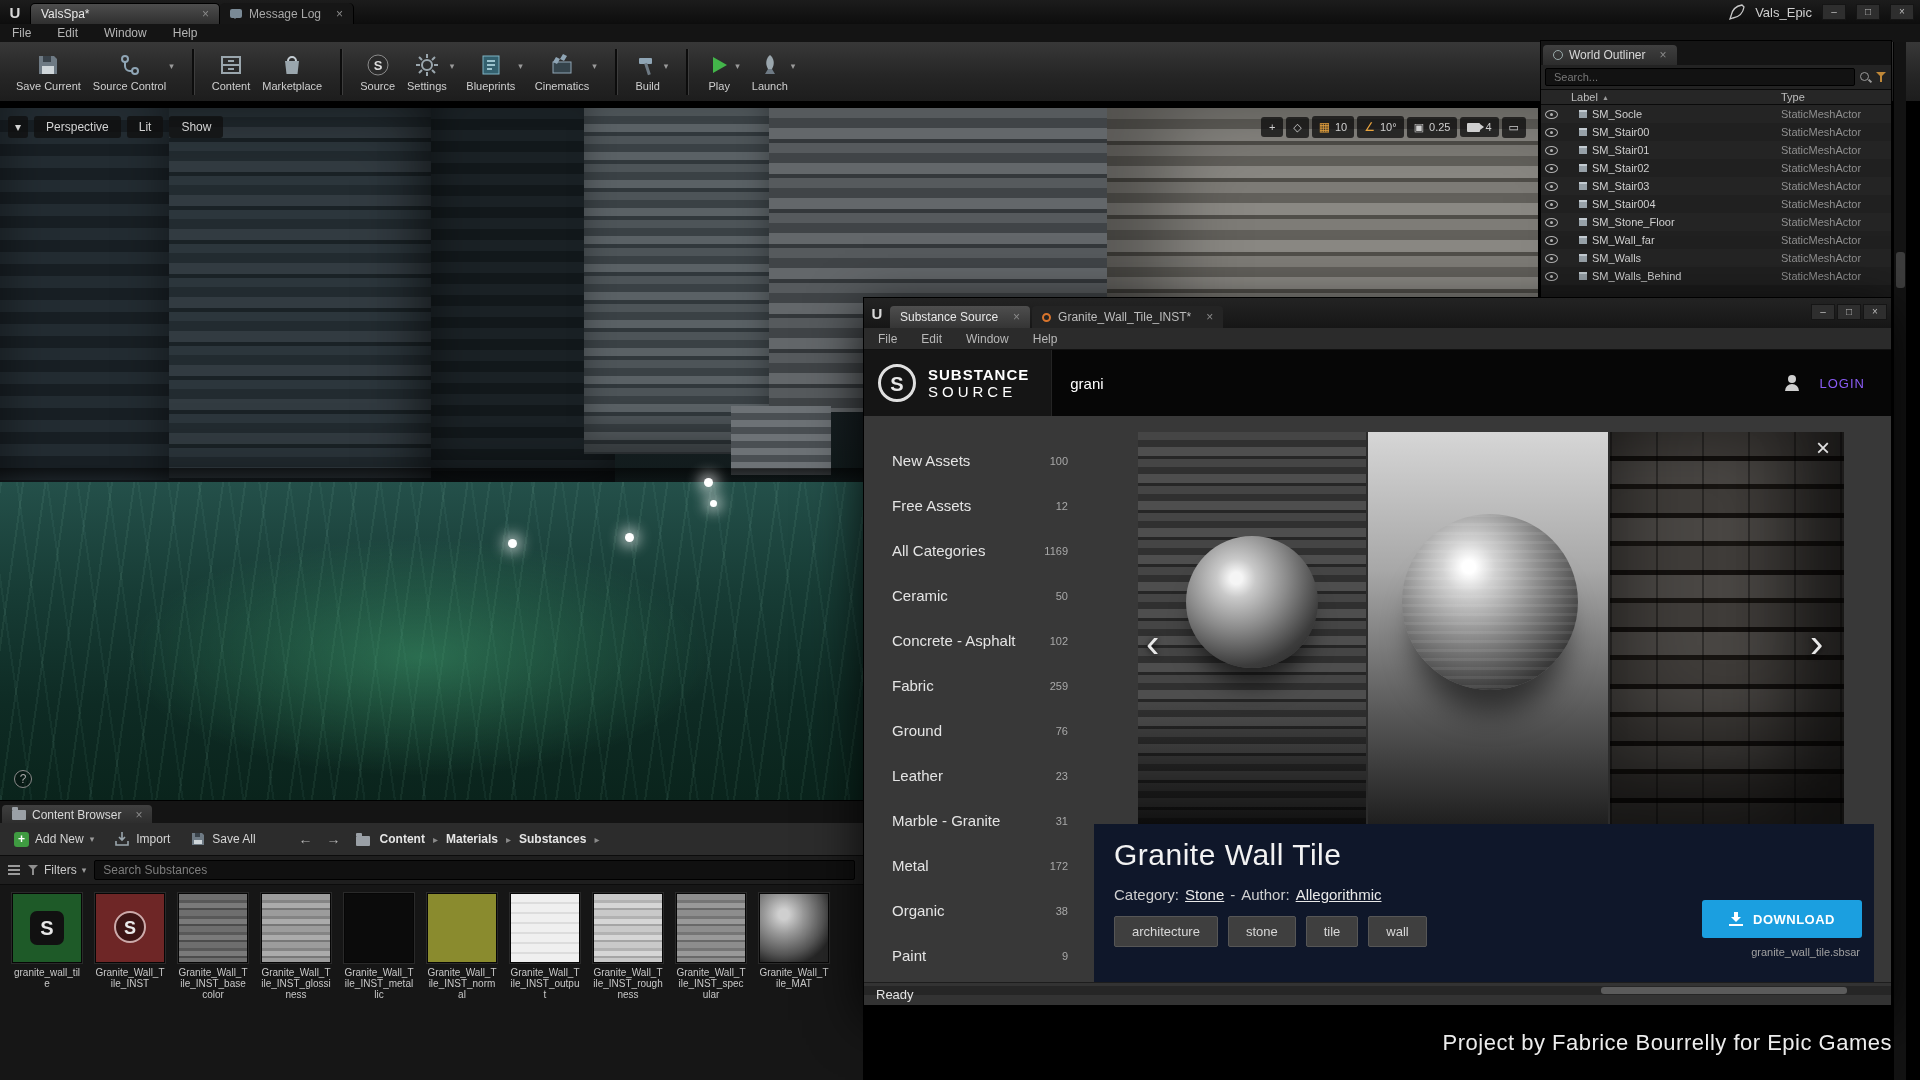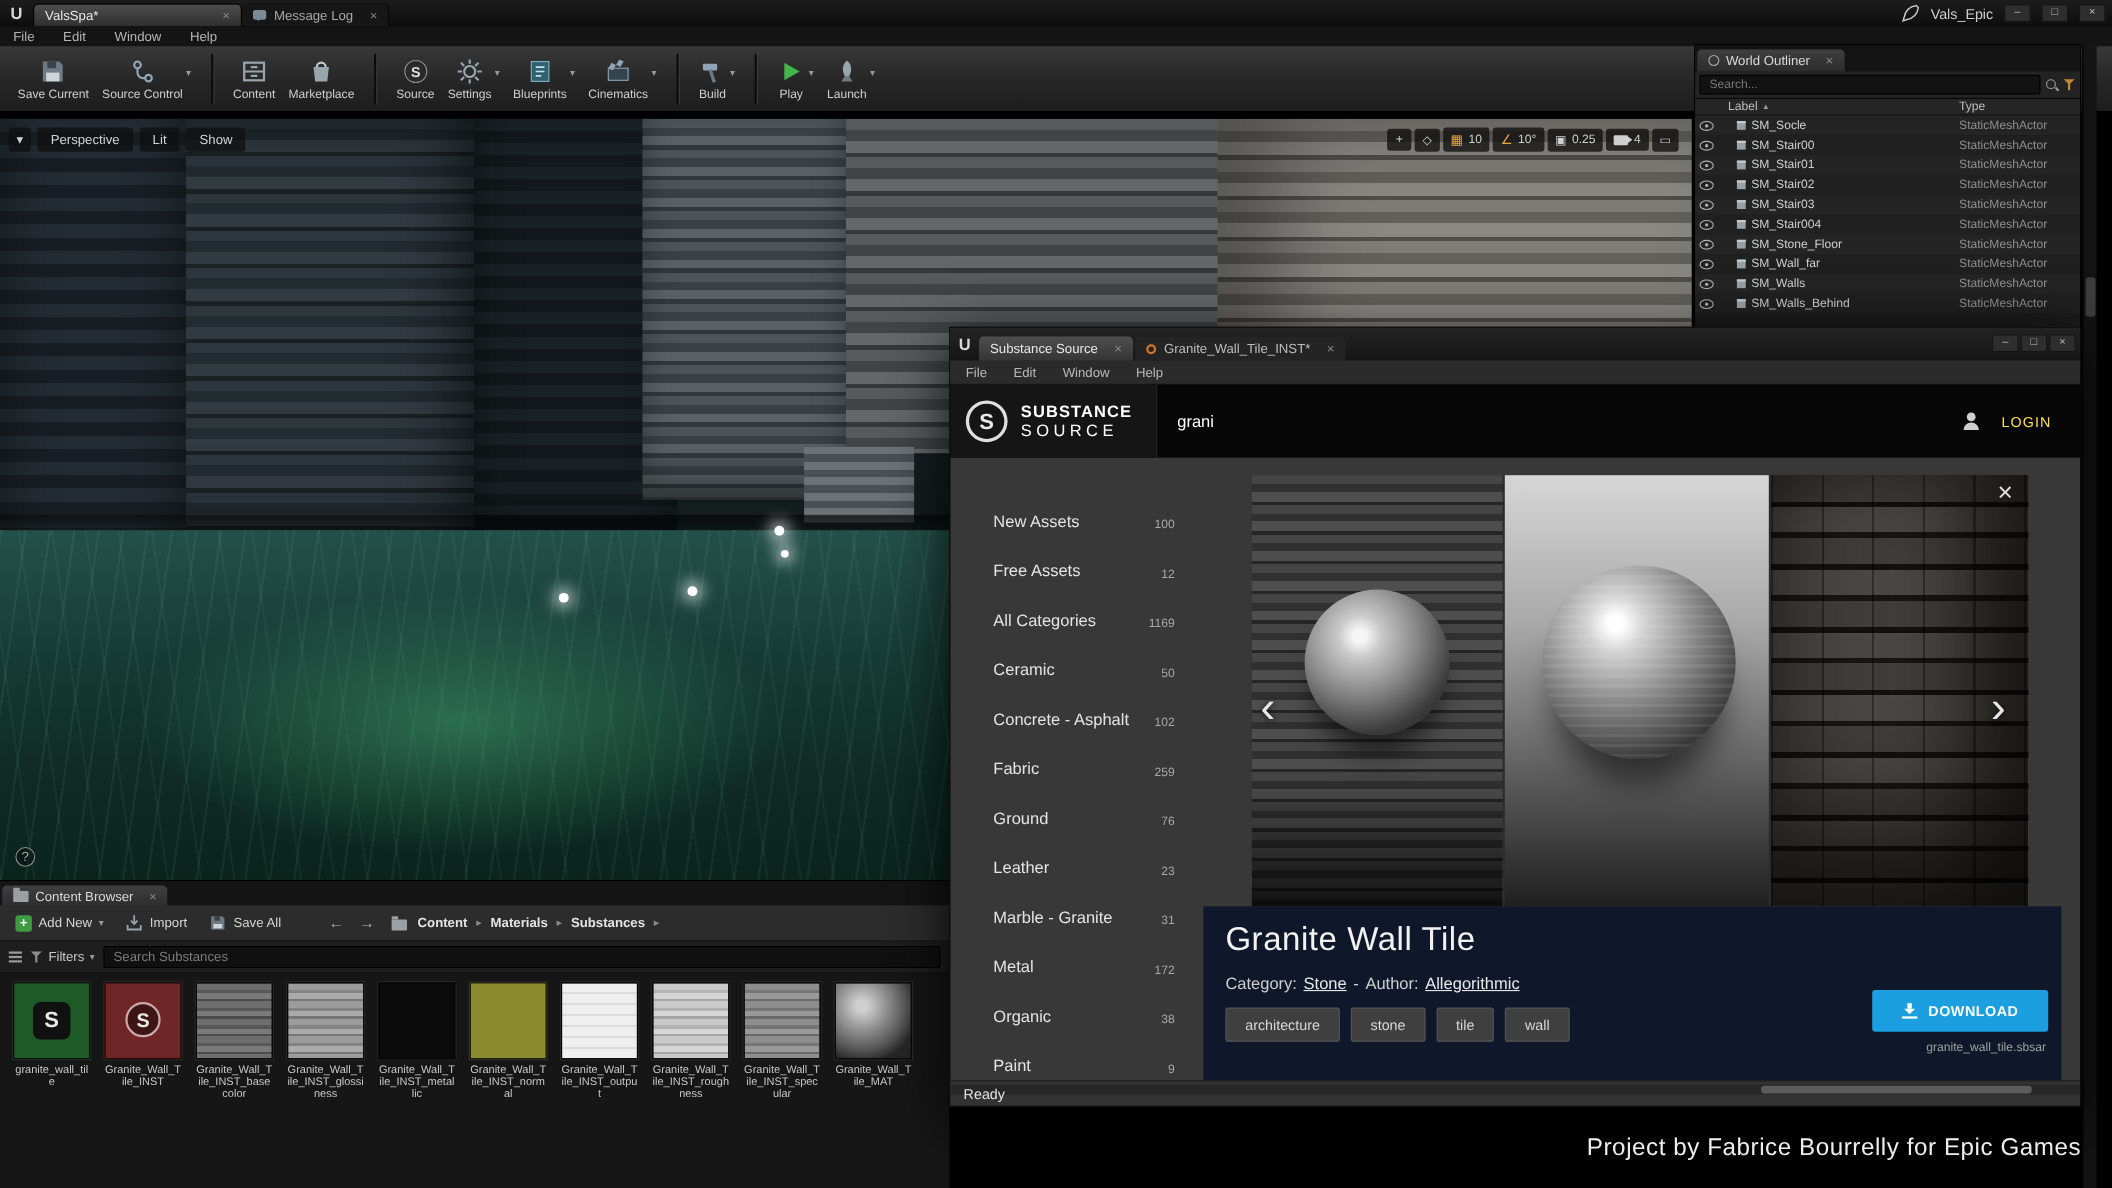--- a/index.html
+++ b/index.html
@@ -127,26 +127,26 @@
   .sw-tab.inactive{background:#242424;color:#bdbdbd;}
   .ring-icon{width:9px;height:9px;border:2px solid #d8742c;border-radius:50%;display:inline-block;}
   #sw-controls{margin-left:auto;display:flex;gap:2px;padding:0 4px 8px 0;}
   #sw-menubar{position:absolute;left:0;top:30px;width:100%;height:22px;background:#2b2b2b;border-bottom:1px solid #111;display:flex;align-items:center;gap:24px;padding-left:14px;font-size:12px;color:#b8b8b8;}
   #sw-header{position:absolute;left:0;top:52px;width:100%;height:66px;background:#060606;display:flex;align-items:center;}
   #sw-brand{display:flex;align-items:center;gap:12px;background:#151515;height:100%;padding:0 22px 0 14px;border-right:1px solid #242424;}
   .s-circle{width:38px;height:38px;border:3px solid #e0e0e0;border-radius:50%;color:#e8e8e8;font-weight:bold;font-size:20px;line-height:34px;text-align:center;}
   .brand-l1{font-size:15px;font-weight:bold;color:#fff;letter-spacing:1px;}
   .brand-l2{font-size:15px;color:#fff;letter-spacing:4px;}
   #sw-search{margin-left:18px;width:420px;background:transparent;border:none;outline:none;color:#fff;font-size:15px;}
-  #sw-login{margin-left:auto;display:flex;align-items:center;gap:20px;padding-right:26px;font-size:13px;color:#fde047;letter-spacing:1px;}
+  #sw-login{margin-left:auto;display:flex;align-items:center;gap:20px;padding-right:26px;font-size:13px;color:#8b5cf6;letter-spacing:1px;}
   .person-icon{position:relative;width:16px;height:16px;display:inline-block;}
   .person-icon::before{content:'';position:absolute;left:4px;top:0;width:8px;height:8px;border-radius:50%;background:#cfcfcf;}
   .person-icon::after{content:'';position:absolute;left:1px;top:9px;width:14px;height:7px;border-radius:7px 7px 0 0;background:#cfcfcf;}
   #sw-cats{position:absolute;left:0;top:140px;width:222px;}
-  .cat-item{height:45px;display:flex;align-items:flex-end;justify-content:space-between;padding:0 18px 0 39px;}
+  .cat-item{height:45px;display:flex;align-items:center;justify-content:space-between;padding:0 18px 0 28px;}
   .cat-label{font-size:15px;color:#e4e4e4;}
   .cat-count{font-size:11px;color:#a8a8a8;}
   #sw-carousel{position:absolute;left:274px;top:134px;width:706px;height:392px;display:flex;gap:2px;background:#2c2c2c;}
   .car-panel{position:relative;height:392px;overflow:hidden;}
   #car-left{width:228px;background:repeating-linear-gradient(180deg,#454545 0 8px,#303030 8px 15px,#4e4e4e 15px 24px,#262626 24px 27px);}
   #car-left .sphere{position:absolute;left:48px;top:104px;width:132px;height:132px;border-radius:50%;background:radial-gradient(circle at 38% 32%, #f5f5f5 0 5%, #c9c9c9 16%, #8a8a8a 42%, #3c3c3c 72%, #222 95%);box-shadow:0 26px 26px -10px rgba(0,0,0,.6);}
   #car-left .floor{position:absolute;left:0;bottom:0;width:100%;height:120px;background:linear-gradient(180deg,rgba(0,0,0,0),rgba(0,0,0,.75));}
   #car-center{width:240px;background:linear-gradient(180deg,#d6d6d6 0%,#a8a8a8 35%,#5c5c5c 70%,#1f1f1f 100%);}
   #car-center .sphere{position:absolute;left:34px;top:82px;width:176px;height:176px;border-radius:50%;
      background:repeating-linear-gradient(180deg, rgba(255,255,255,.07) 0 3px, rgba(0,0,0,0) 3px 9px),

